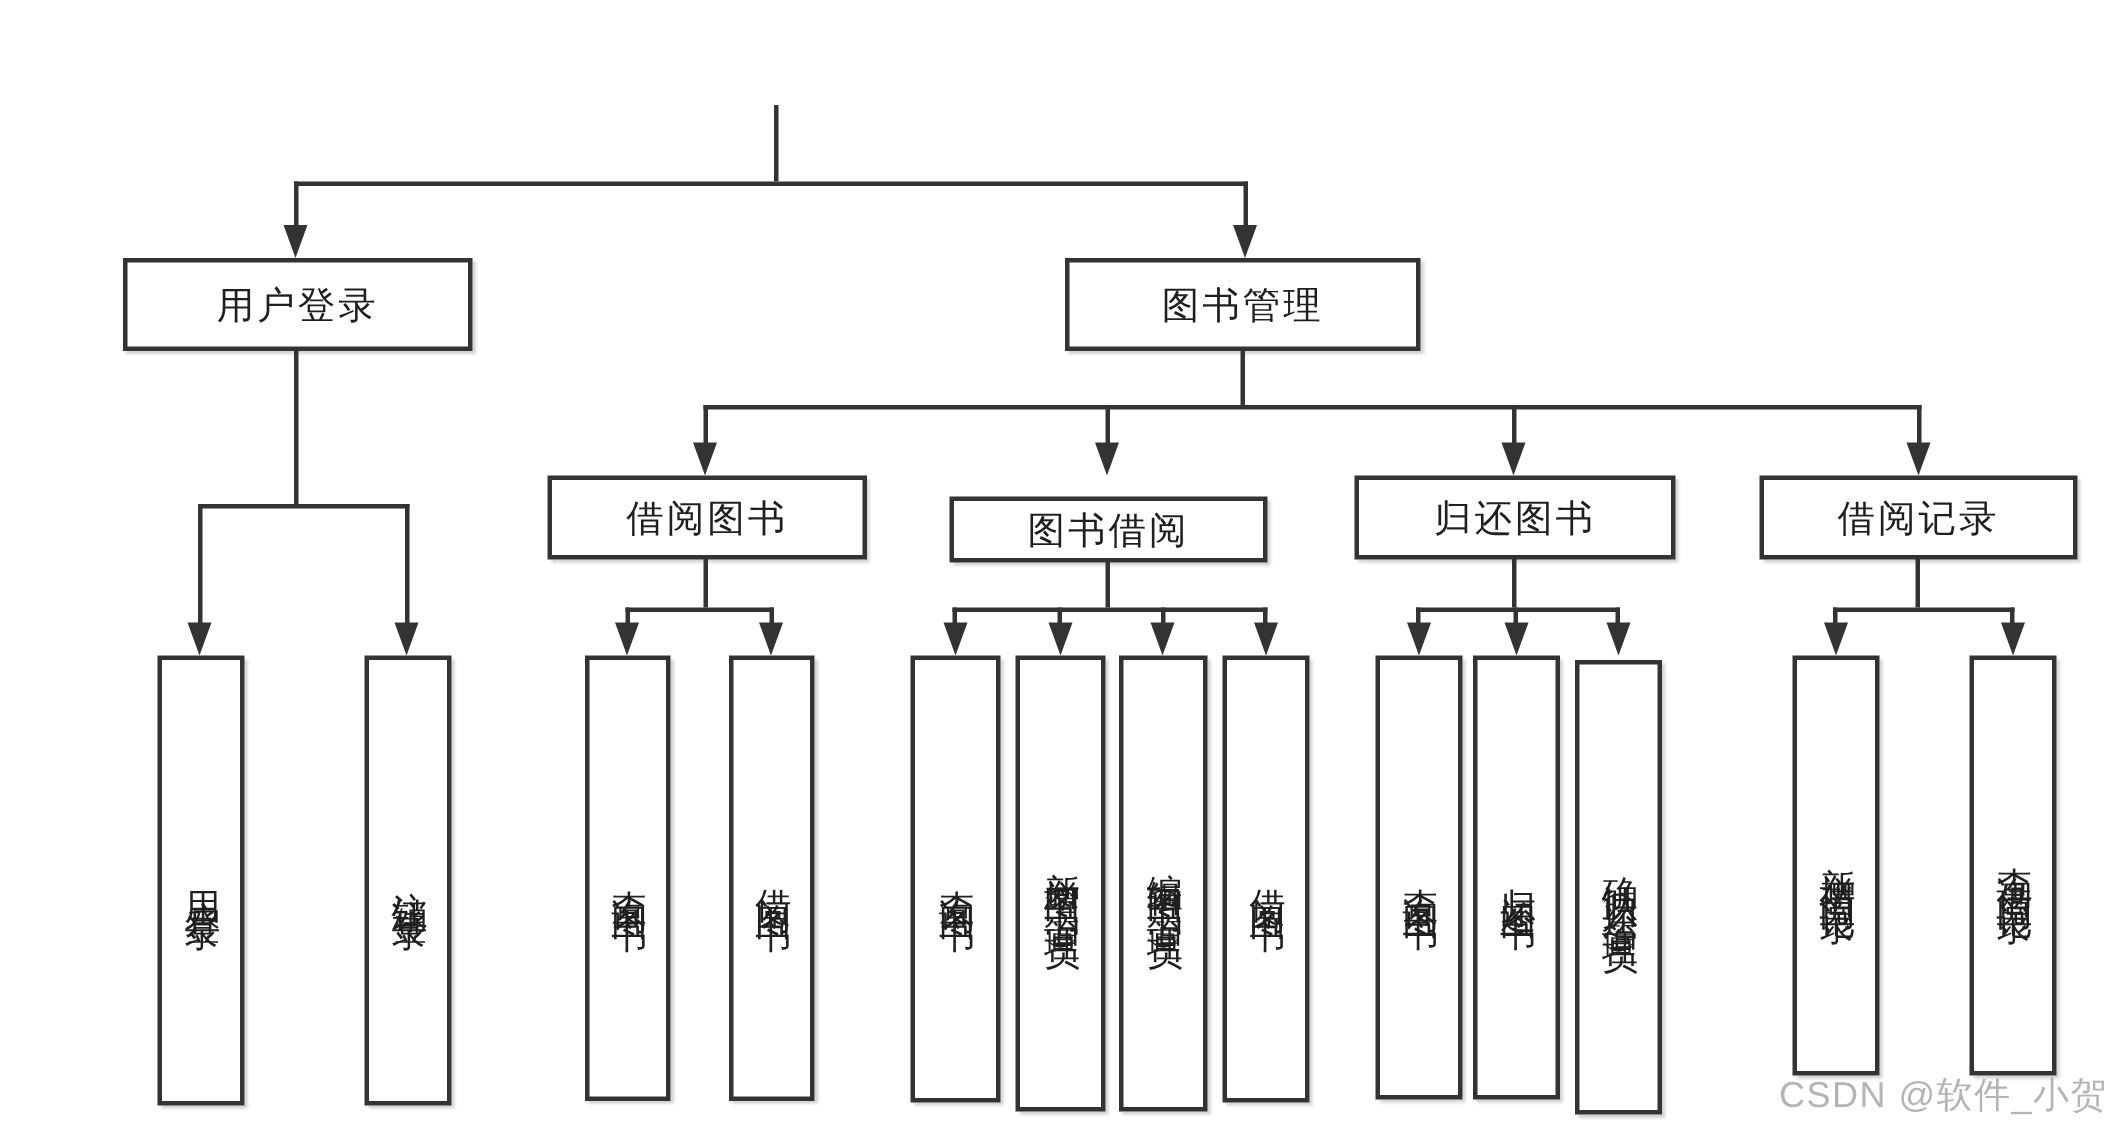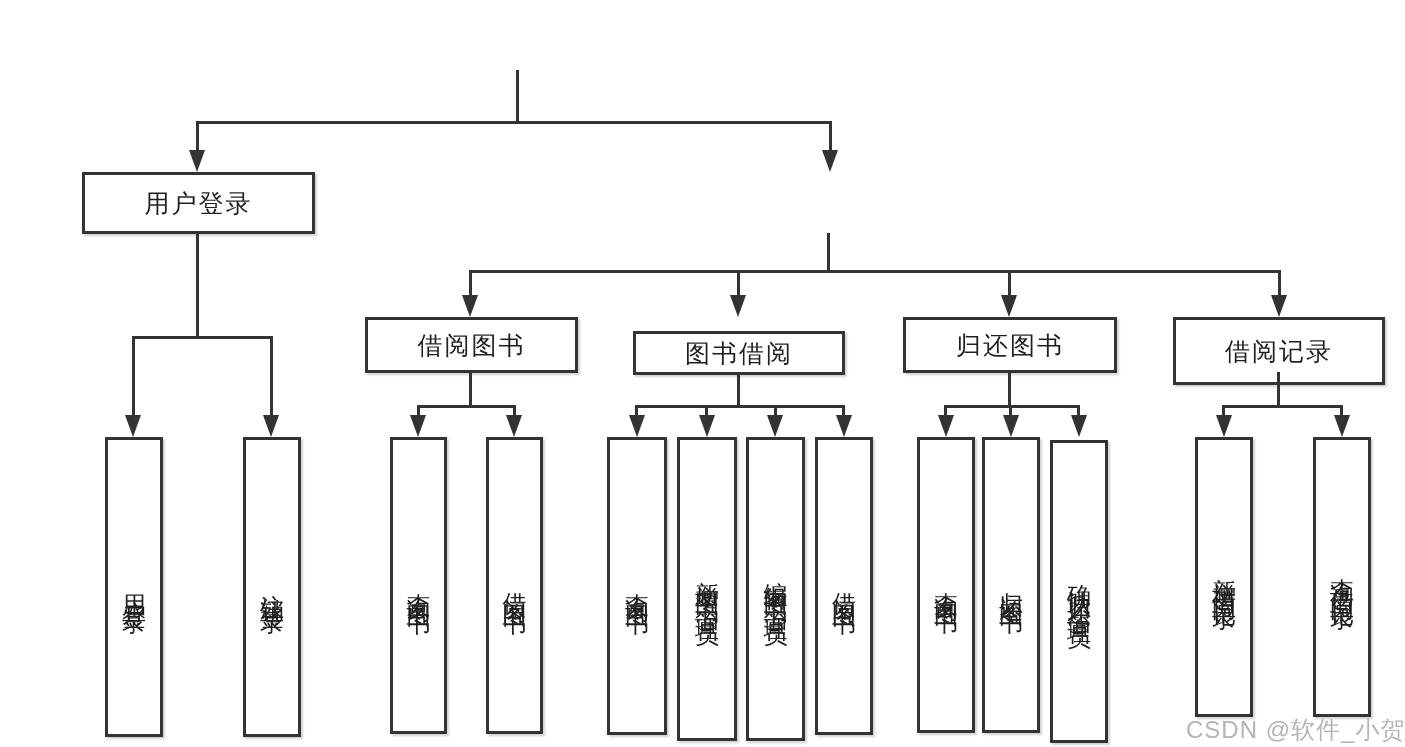--- a/index.html
+++ b/index.html
@@ -37,20 +37,21 @@
 
 
   <div class="ln" style="left:516px; top:70px;  width:3px; height:51px;"></div>
   <div class="ln" style="left:196px; top:121px; width:636px; height:3px;"></div>
   <div class="ln" style="left:196px; top:121px; width:3px; height:32px;"></div>
   <div class="ln" style="left:829px; top:121px; width:3px; height:32px;"></div>
   <div class="ar" style="left:189px; top:150px;"></div>
   <div class="ar" style="left:822px; top:150px;"></div>
 
   <div class="box h" style="left:82px;  top:172px; width:233px; height:62px;">用户登录</div>
+  <div class="box h" style="left:710px; top:172px; width:237px; height:62px;">图书管理</div>
 
   <div class="ln" style="left:196px; top:233px; width:3px; height:103px;"></div>
   <div class="ln" style="left:132px; top:336px; width:141px; height:3px;"></div>
   <div class="ln" style="left:132px; top:336px; width:3px; height:82px;"></div>
   <div class="ln" style="left:270px; top:336px; width:3px; height:82px;"></div>
   <div class="ar" style="left:125px; top:415px;"></div>
   <div class="ar" style="left:263px; top:415px;"></div>
 
   <div class="ln" style="left:827px; top:233px; width:3px; height:37px;"></div>
   <div class="ln" style="left:469px; top:270px; width:812px; height:3px;"></div>
@@ -59,21 +60,21 @@
   <div class="ln" style="left:1008px; top:270px; width:3px; height:27px;"></div>
   <div class="ln" style="left:1278px; top:270px; width:3px; height:27px;"></div>
   <div class="ar" style="left:462px;  top:295px;"></div>
   <div class="ar" style="left:730px;  top:295px;"></div>
   <div class="ar" style="left:1001px; top:295px;"></div>
   <div class="ar" style="left:1271px; top:295px;"></div>
 
   <div class="box h" style="left:365px;  top:317px; width:213px; height:56px;">借阅图书</div>
   <div class="box h" style="left:633px;  top:331px; width:212px; height:44px;">图书借阅</div>
   <div class="box h" style="left:903px;  top:317px; width:214px; height:56px;">归还图书</div>
-  <div class="box h" style="left:1173px; top:317px; width:212px; height:68px;">借阅记录</div>
+  <div class="box h" style="left:1173px; top:317px; width:212px; height:56px;">借阅记录</div>
 
   <div class="ln" style="left:469px; top:372px; width:3px; height:33px;"></div>
   <div class="ln" style="left:417px; top:405px; width:99px; height:3px;"></div>
   <div class="ln" style="left:417px; top:405px; width:3px; height:13px;"></div>
   <div class="ln" style="left:513px; top:405px; width:3px; height:13px;"></div>
   <div class="ar" style="left:410px; top:415px;"></div>
   <div class="ar" style="left:506px; top:415px;"></div>
 
   <div class="ln" style="left:737px; top:372px; width:3px; height:33px;"></div>
   <div class="ln" style="left:635px; top:405px; width:210px; height:3px;"></div>

